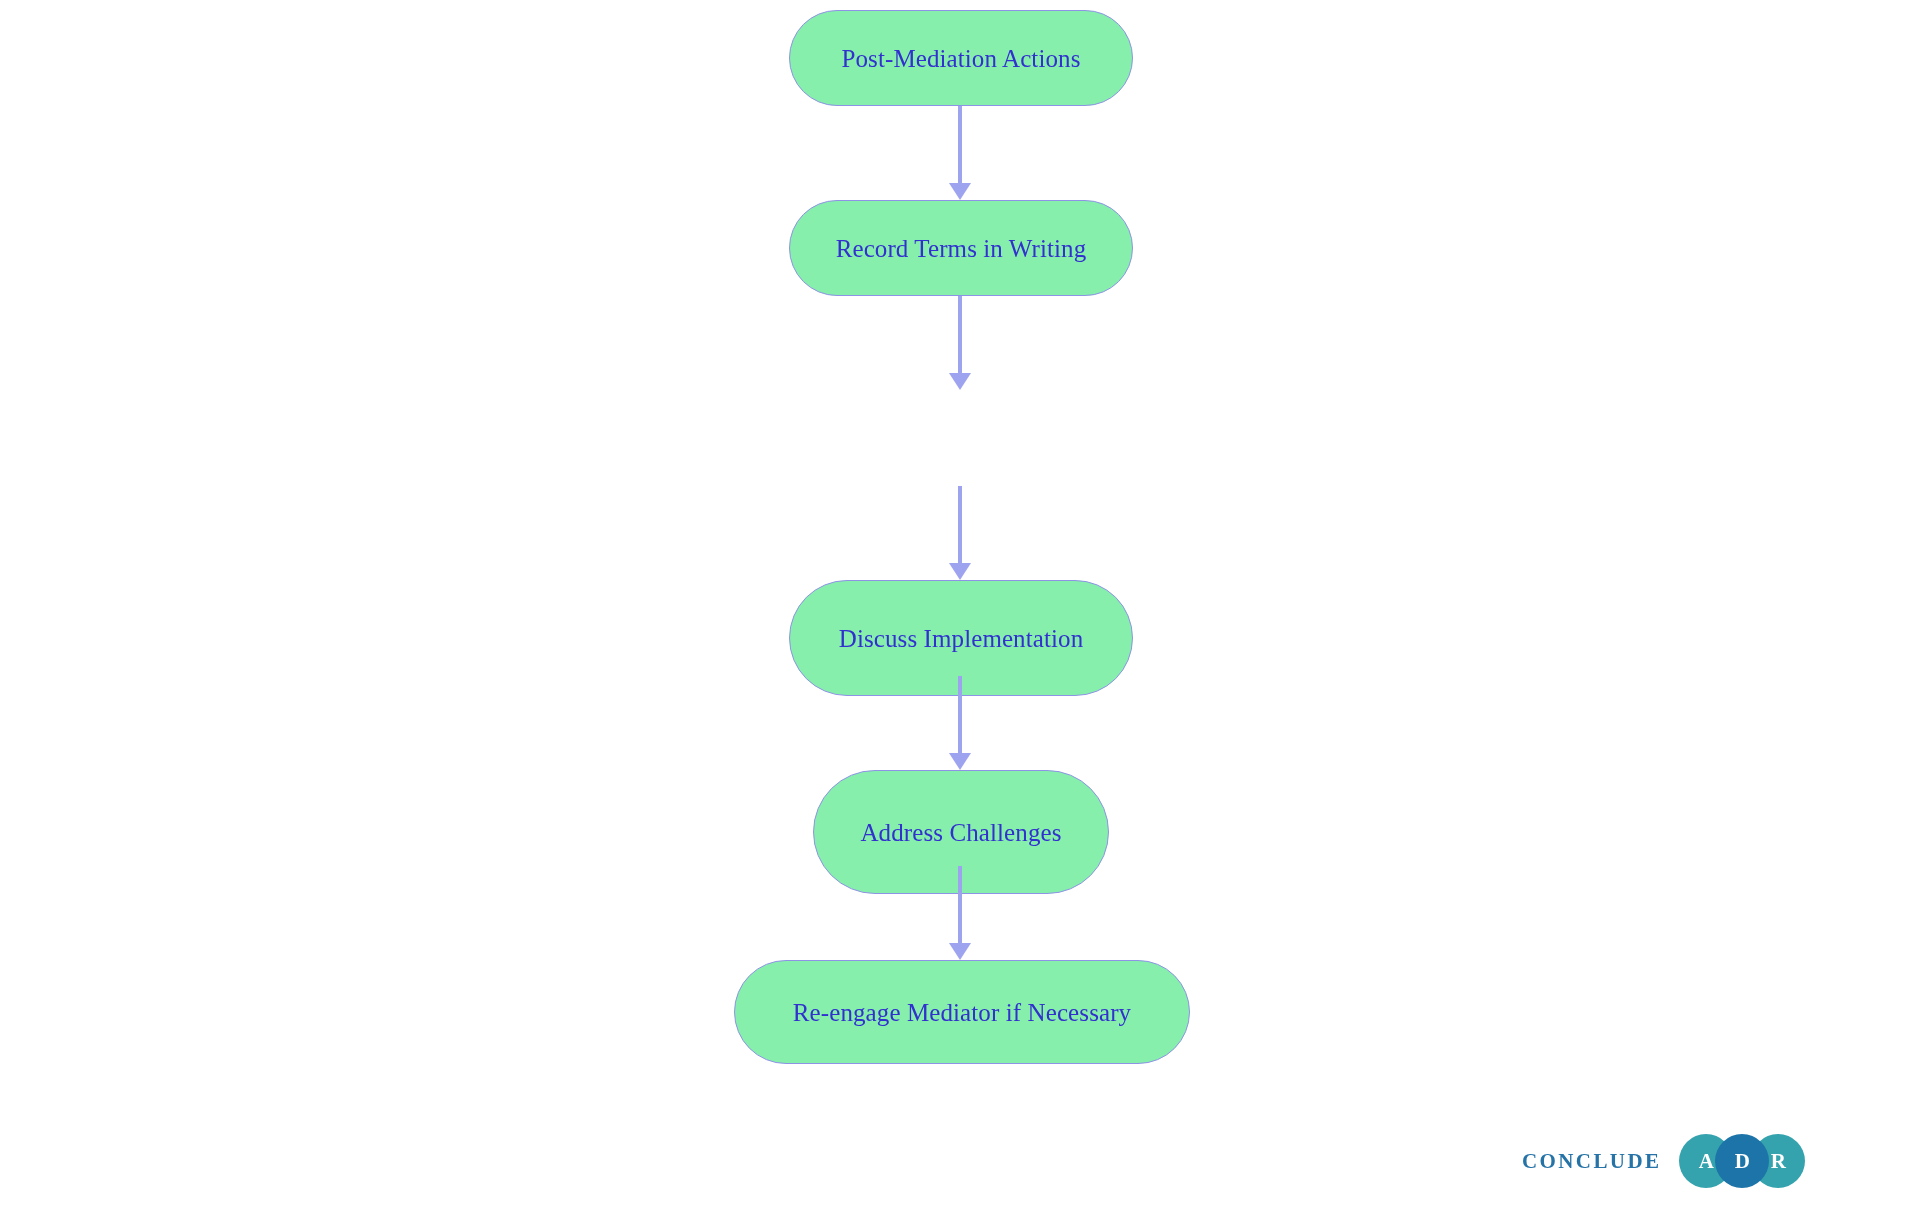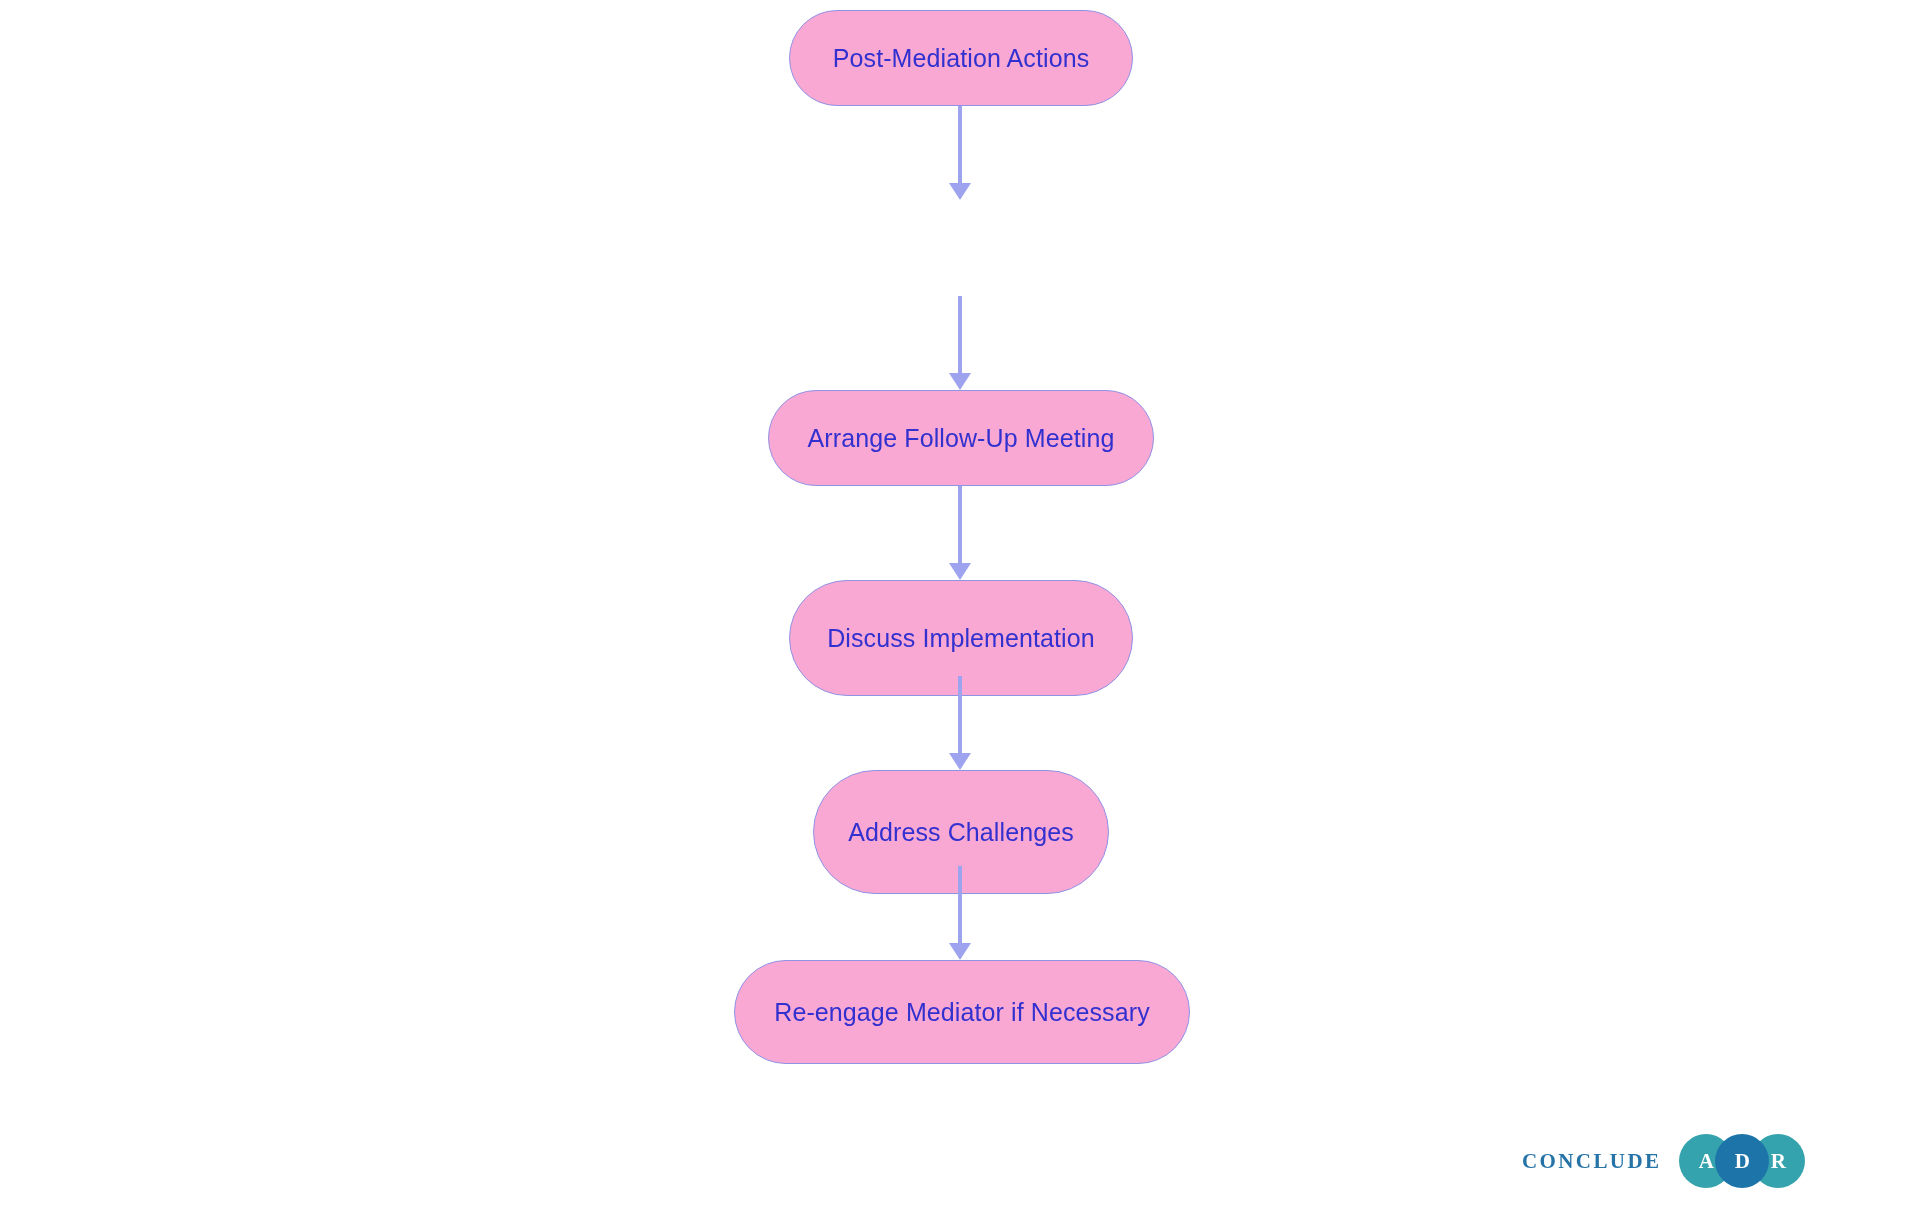--- a/index.html
+++ b/index.html
@@ -21,34 +21,35 @@
     left: 0;
     top: 0;
     width: 1920px;
     height: 1215px;
   }
 
   
   .node {
     position: absolute;
     box-sizing: border-box;
-    background: #f9a8d4;
+    background: #86efac;
     border: 1.6px solid #8f93e6;
     border-radius: 999px;
     color: #3230cf;
     display: flex;
     align-items: center;
     justify-content: center;
     text-align: center;
     font-size: 25px;
     font-weight: 400;
     letter-spacing: 0.1px;
     line-height: 1;
     white-space: nowrap;
     user-select: none;
+    font-family: Liberation Serif, serif;
   }
 
   .node-1 { left: 789px;  top: 10px;   width: 344px; height: 96px; }
   .node-2 { left: 789px;  top: 200px;  width: 344px; height: 96px; }
   .node-3 { left: 768px;  top: 390px;  width: 386px; height: 96px; }
   .node-4 { left: 789px;  top: 580px;  width: 344px; height: 116px; }
   .node-5 { left: 813px;  top: 770px;  width: 296px; height: 124px; }
   .node-6 { left: 734px;  top: 960px;  width: 456px; height: 104px; }
 
   
@@ -131,29 +132,29 @@
 
   <div class="node node-1">
     <span>Post-Mediation Actions</span>
   </div>
 
   <div class="connector conn-1">
     <div class="line"></div>
     <div class="head"></div>
   </div>
 
+  <div class="node node-2">
+    <span>Record Terms in Writing</span>
+  </div>
 
   <div class="connector conn-2">
     <div class="line"></div>
     <div class="head"></div>
   </div>
 
-  <div class="node node-3">
-    <span>Arrange Follow-Up Meeting</span>
-  </div>
 
   <div class="connector conn-3">
     <div class="line"></div>
     <div class="head"></div>
   </div>
 
   <div class="node node-4">
     <span>Discuss Implementation</span>
   </div>
 

